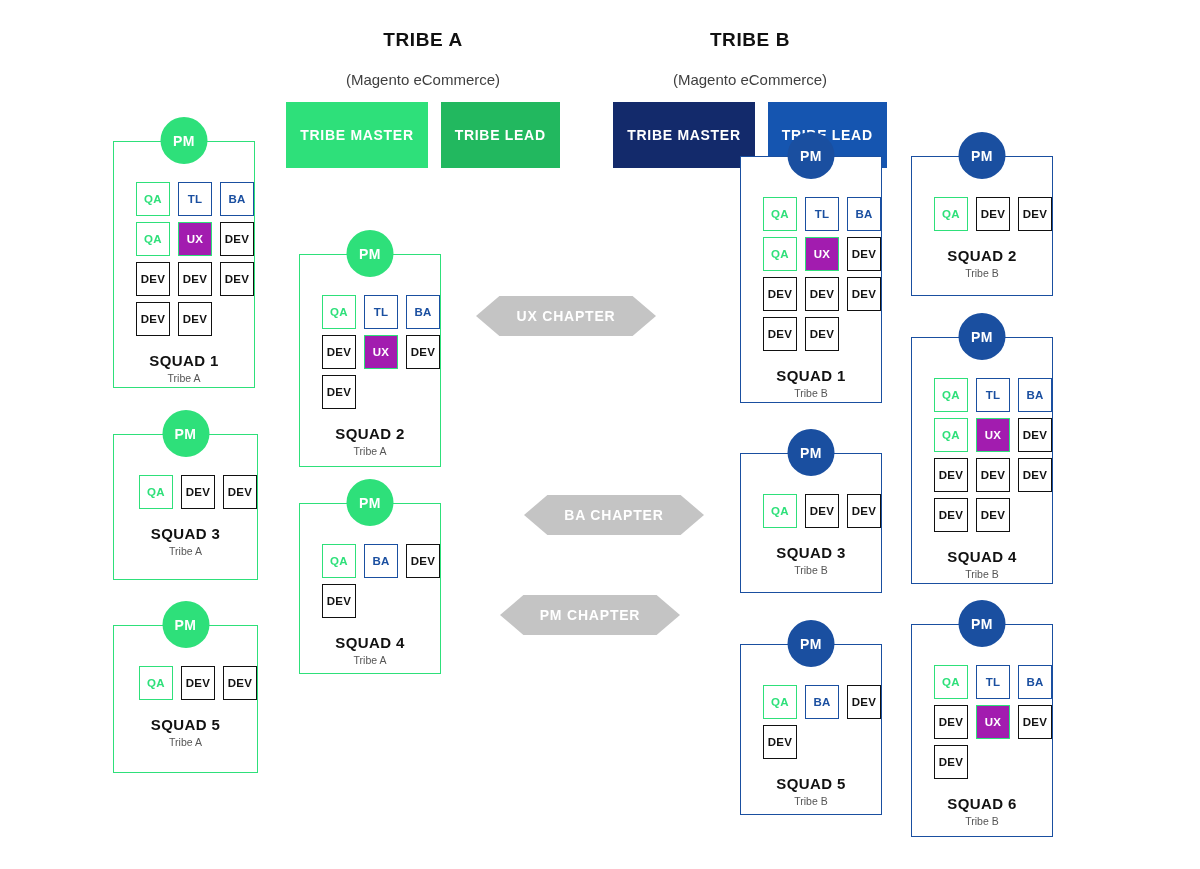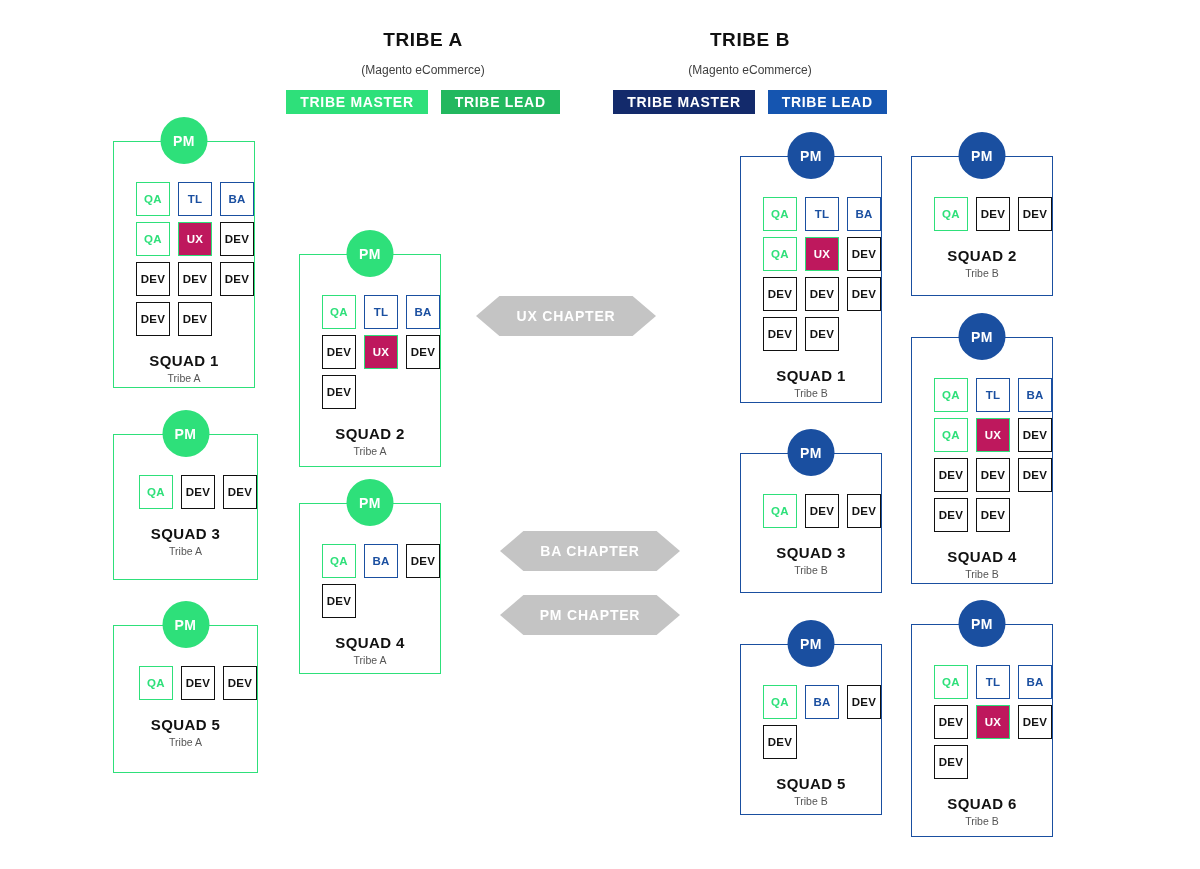--- a/index.html
+++ b/index.html
@@ -25,37 +25,37 @@
     text-align: center;
   }
   .tribe-title {
     font-size: 19px;
     font-weight: bold;
     letter-spacing: 0.6px;
     color: #111111;
     line-height: 1.1;
   }
   .tribe-sub {
-    font-size: 12px;
+    font-size: 15px;
     color: #3f3f3f;
-    margin-top: 12px;
+    margin-top: 20px;
     line-height: 1.2;
   }
   .tribe-roles {
     margin-top: 13px;
     display: flex;
     justify-content: center;
     gap: 13px;
   }
   .role-chip {
     display: inline-flex;
     align-items: center;
     justify-content: center;
-    height: 24px;
-    padding: 0 14px;
+    height: 42px;
+    padding: 12px 14px;
     color: #ffffff;
     font-size: 14px;
     font-weight: bold;
     letter-spacing: 0.7px;
     white-space: nowrap;
   }
 
   
   .squad {
     position: absolute;
@@ -106,21 +106,21 @@
     font-weight: bold;
     letter-spacing: 0.3px;
     border-width: 1.6px;
     border-style: solid;
     background: #ffffff;
   }
   .cell.qa  { border-color: #2ee07a; color: #2ee07a; }
   .cell.tl  { border-color: #1a4fa0; color: #1a4fa0; }
   .cell.ba  { border-color: #1a4fa0; color: #1a4fa0; }
   .cell.dev { border-color: #111111; color: #111111; }
-  .cell.ux  { border-color: #2ee07a; background: #be185d; color: #ffffff; }
+  .cell.ux  { border-color: #2ee07a; background: #a21caf; color: #ffffff; }
 
   .squad-footer {
     position: absolute;
     left: 0;
     right: 0;
     text-align: center;
   }
   .squad-name {
     font-size: 15px;
     font-weight: bold;
@@ -386,16 +386,16 @@
           <div class="cell dev">DEV</div>
         </div>
       </div>
       <div class="squad-footer" style="top: 170px;">
         <div class="squad-name">SQUAD 6</div>
         <div class="squad-tribe">Tribe B</div>
       </div>
     </div>
 
   <div class="chapter" style="left:476px; top:296px;">UX CHAPTER</div>
-  <div class="chapter" style="left:500px; top:495px;margin-top:36px;">BA CHAPTER</div>
+  <div class="chapter" style="left:524px; top:495px;">BA CHAPTER</div>
   <div class="chapter" style="left:500px; top:595px;">PM CHAPTER</div>
 
 </div>
 
 </body></html>

